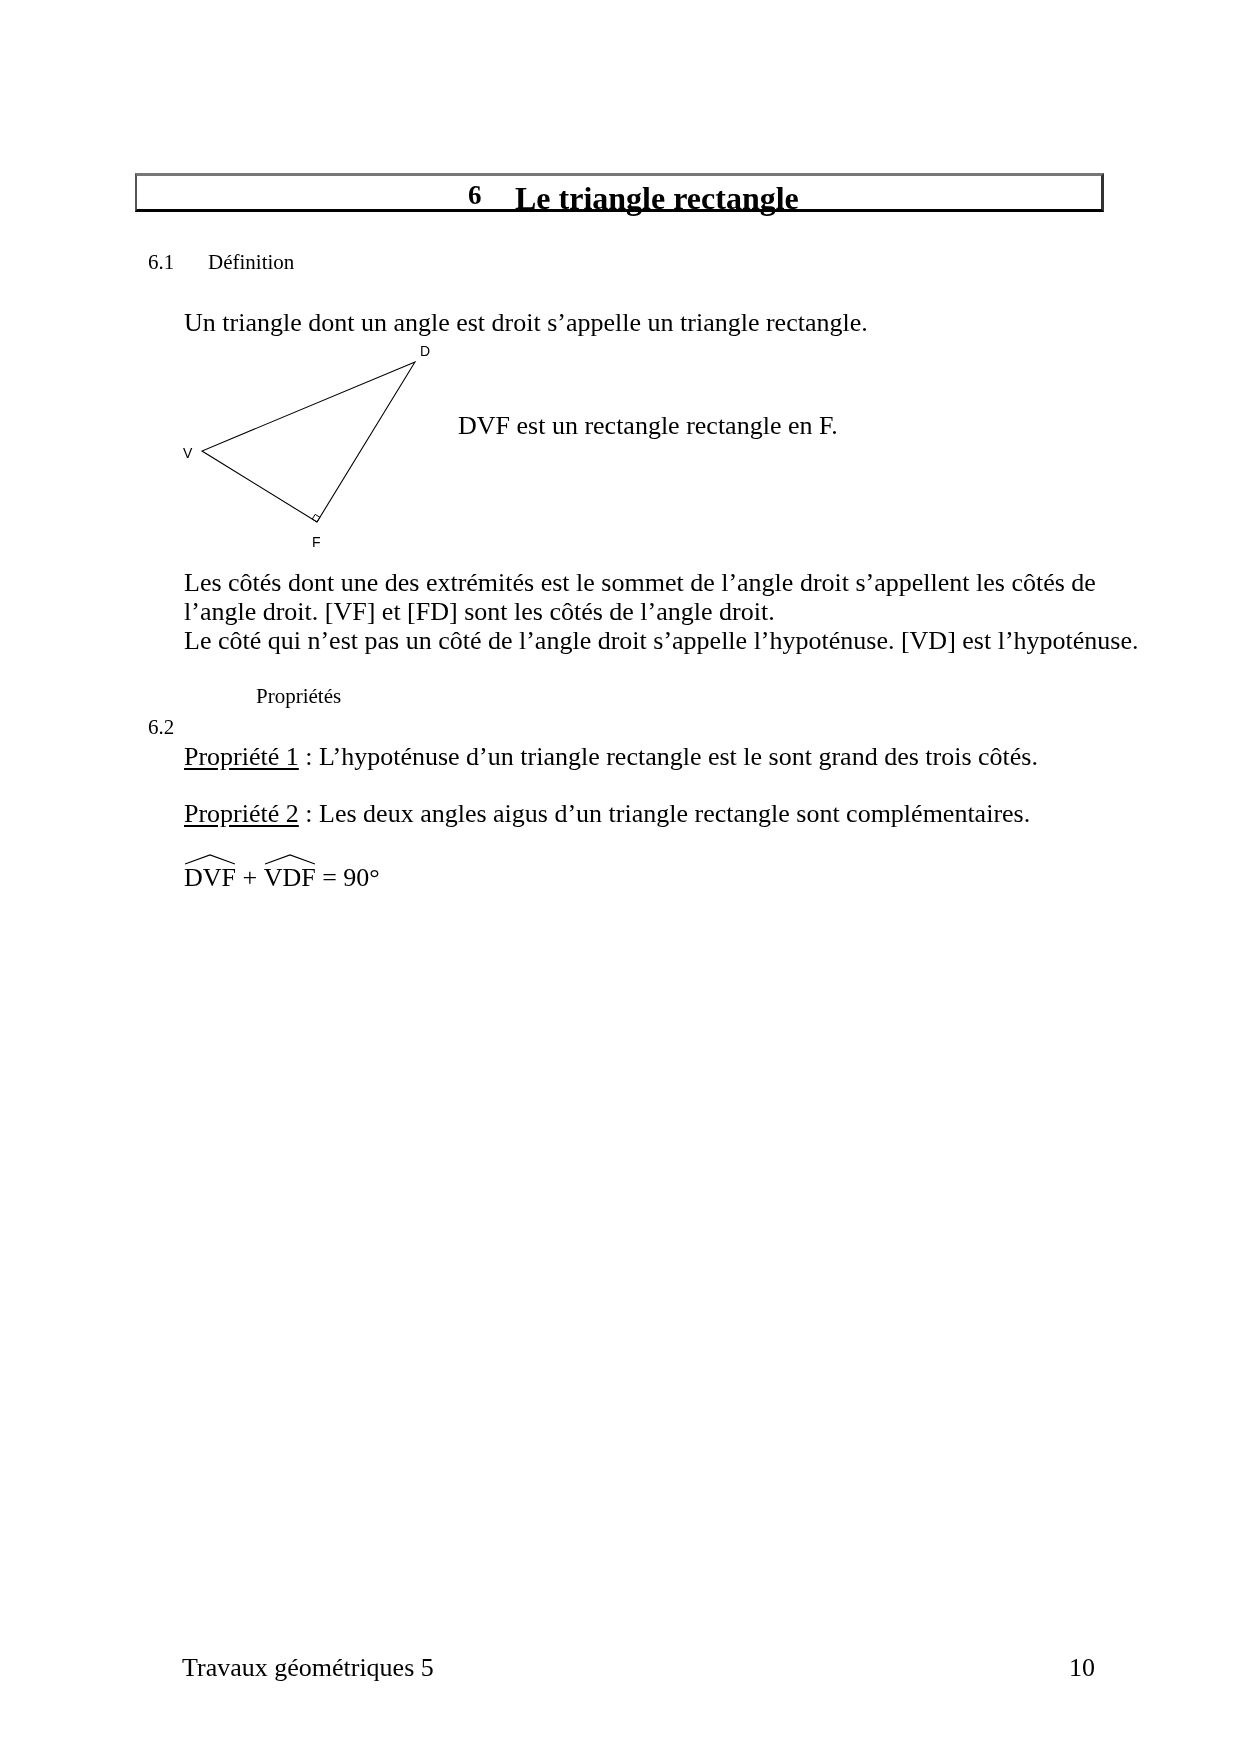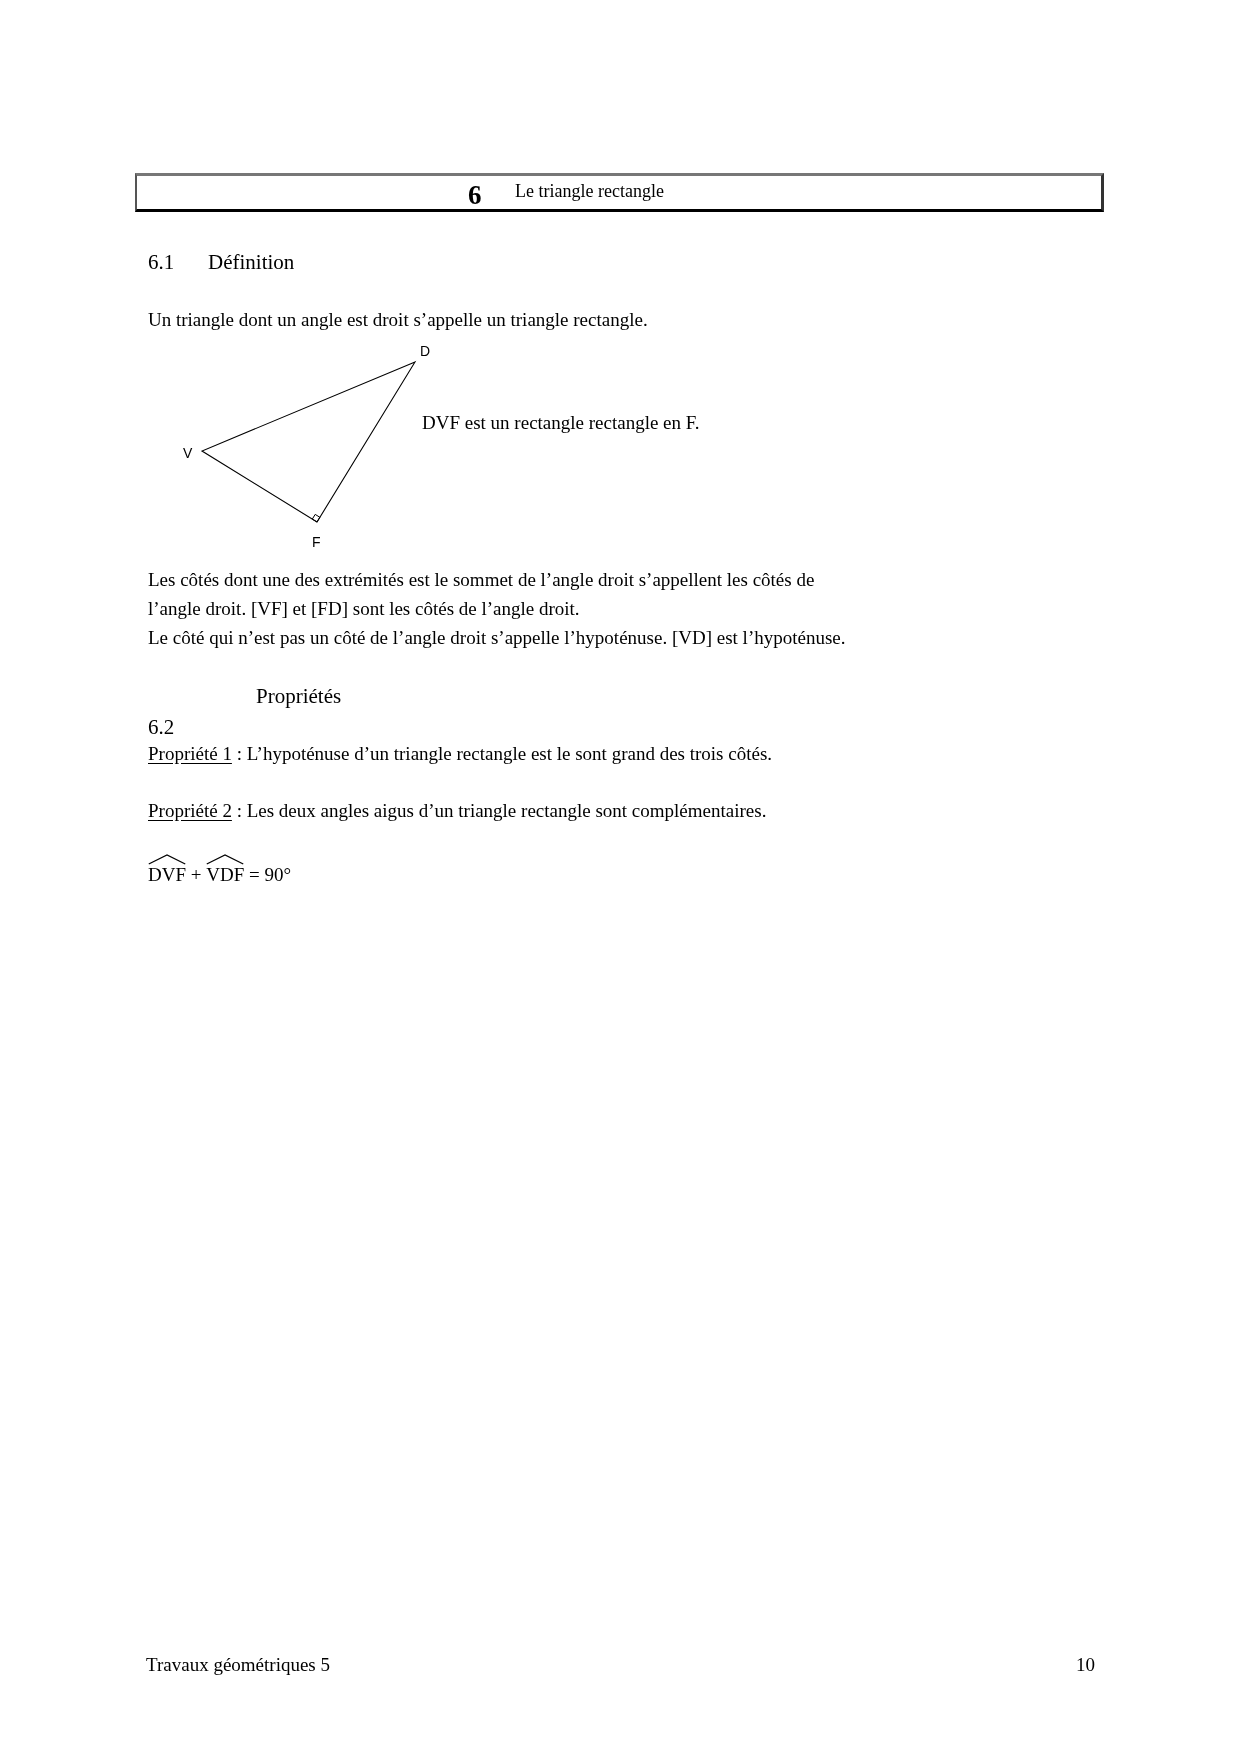--- a/index.html
+++ b/index.html
@@ -1,24 +1,24 @@
 <!DOCTYPE html>
 <html><head>
 <meta charset="utf-8">
 <style>
   html, body { margin: 0; padding: 0; background: #ffffff; }
   body { width: 1240px; height: 1754px; position: relative; overflow: hidden;
          font-family: "Liberation Serif", "DejaVu Serif", serif; color: #000; }
   .abs { position: absolute; white-space: nowrap; line-height: 1; }
-  .body-text { font-size: 19px; }
+  .body-text { font-size: 26px; margin-left: 36px; }
   .title-box { position: absolute; left: 135px; top: 173px; width: 969px; height: 39px;
                box-sizing: border-box; border-top: 3px solid #777; border-left: 2px solid #555;
                border-right: 3px solid #333; border-bottom: 3px solid #000; }
   .title-num { font-size: 27px; font-weight: bold; }
-  .title-text { font-size: 18px; font-weight: normal; }
+  .title-text { font-size: 32px; font-weight: bold; }
   .sub-num, .sub-text { font-size: 21px; font-weight: normal; }
   .prop-label { text-decoration: underline; text-underline-offset: 3px; font-family: Liberation Serif, serif; }
   .hat { position: relative; display: inline-block; }
   .hat svg { position: absolute; left: 0; top: -12px; width: 100%; height: 12px; overflow: visible; }
   .fig-label { font-family: "Liberation Sans", "DejaVu Sans", sans-serif; font-size: 14px; }
   svg.figure { position: absolute; left: 0; top: 0; }
 </style>
 </head>
 <body>
 

